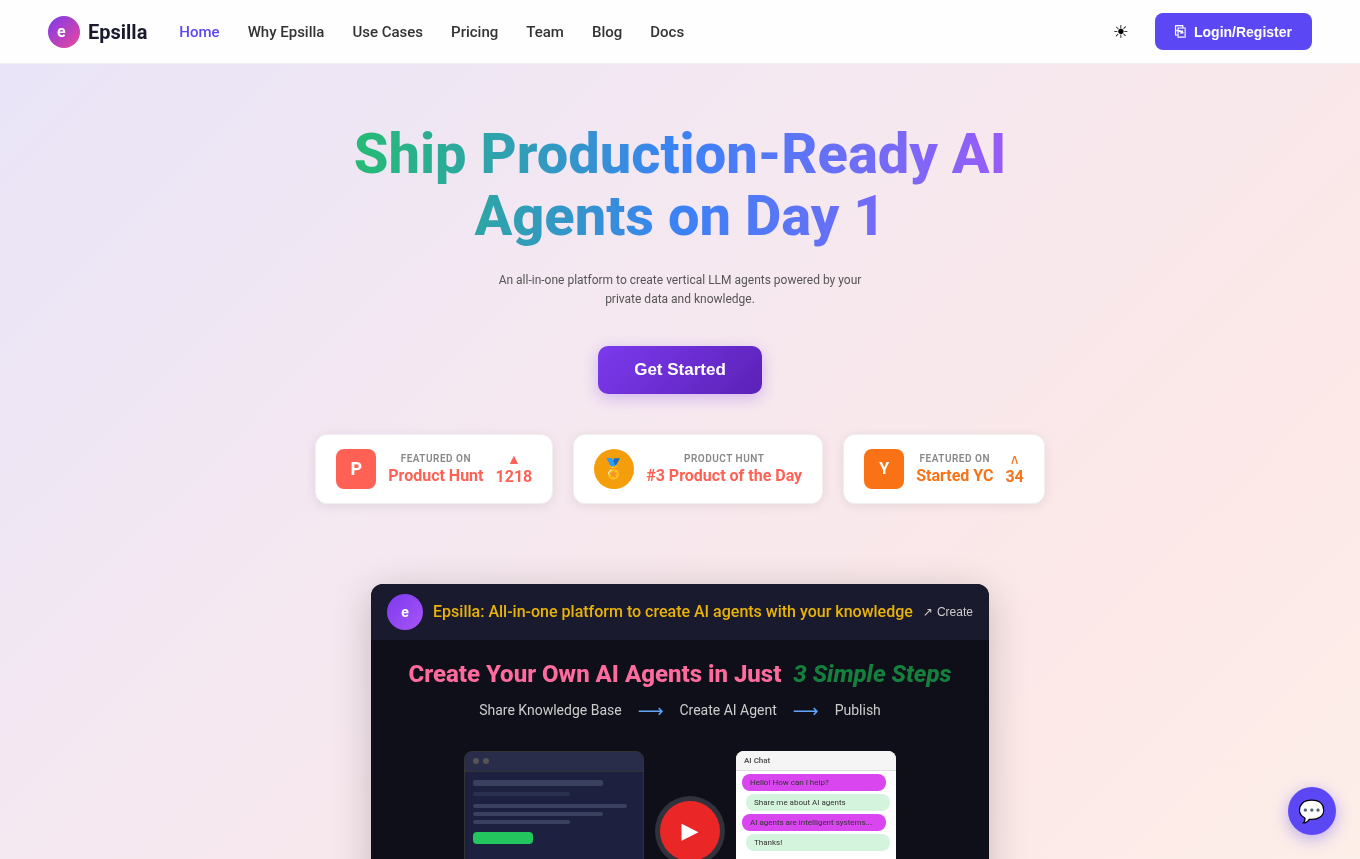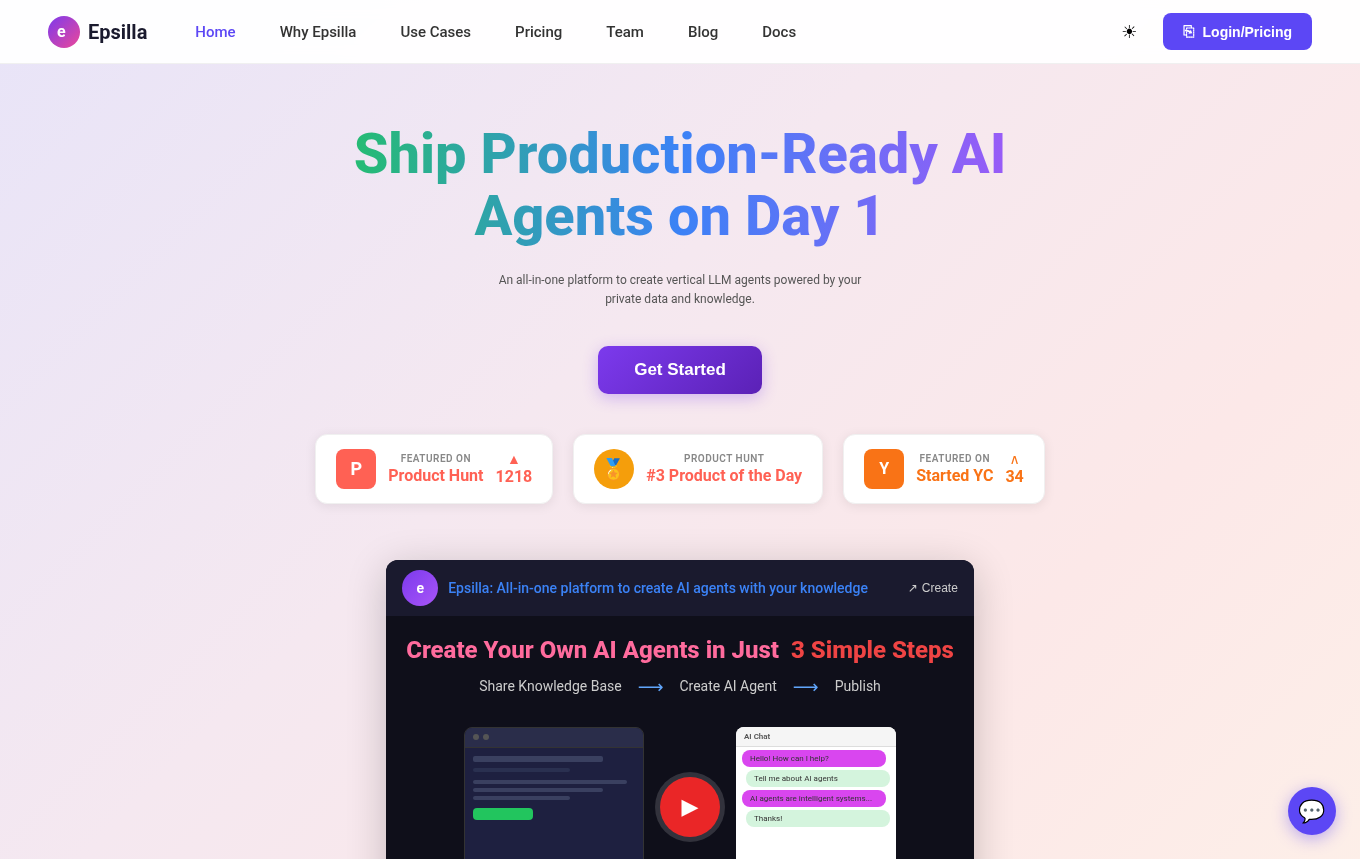--- a/index.html
+++ b/index.html
@@ -54,21 +54,20 @@
       align-items: center;
       gap: 28px;
     }
 
     .nav-link {
       font-size: 15px;
       color: #333;
       cursor: pointer;
       text-decoration: none;
       font-weight: 500;
-      margin-left: 16px;
     }
 
     .nav-link.active {
       color: #5c47f5;
     }
 
     .navbar-right {
       display: flex;
       align-items: center;
       gap: 16px;
@@ -110,21 +109,21 @@
       flex-direction: column;
       align-items: center;
       justify-content: center;
       padding-bottom: 40px;
       position: relative;
     }
 
     .hero-content {
       text-align: center;
       max-width: 800px;
-      padding: 60px 20px 16px;
+      padding: 60px 20px 40px;
     }
 
     .hero-title {
       font-size: 56px;
       font-weight: 800;
       line-height: 1.1;
       background: linear-gradient(90deg, #22c55e 0%, #3b82f6 50%, #a855f7 100%);
       -webkit-background-clip: text;
       -webkit-text-fill-color: transparent;
       background-clip: text;
@@ -301,22 +300,22 @@
       justify-content: center;
     }
 
     .yt-logo-inner {
       font-size: 14px;
       color: #fff;
       font-weight: 700;
     }
 
     .video-title-text {
-      color: #3b82f6;
-      font-size: 14px;
+      color: #eab308;
+      font-size: 16px;
       font-weight: 500;
       flex: 1;
     }
 
     .share-btn {
       color: #ccc;
       font-size: 12px;
       display: flex;
       align-items: center;
       gap: 4px;
@@ -511,21 +510,21 @@
       <a class="nav-link">Blog</a>
       <a class="nav-link">Docs</a>
     </div>
   </div>
   <div class="navbar-right">
     <button class="theme-toggle">
       <span>☀</span>
     </button>
     <button class="login-btn">
       <span>⎘</span>
-      <span>Login/Pricing</span>
+      <span>Login/Register</span>
     </button>
   </div>
 </nav>
 
 <section class="hero">
   <div class="hero-content">
     <h1 class="hero-title">Ship Production-Ready AI Agents on Day 1</h1>
     <p class="hero-subtitle">
       <span>An all-in-one platform to create vertical LLM agents powered by your</span><br>
       <span>private data and knowledge.</span>
@@ -584,21 +583,21 @@
         <span class="video-title-text">Epsilla: All-in-one platform to create AI agents with your knowledge</span>
         <button class="share-btn">
           <span>↗</span>
           <span>Create</span>
         </button>
       </div>
 
       <div class="video-body">
         <div class="video-inner-title">
           <span>Create Your Own AI Agents in Just</span>&nbsp;
-          <span style="color:#ef4444; font-weight:800;">3 Simple Steps</span>
+          <span style="color:#15803d; font-weight:800;font-style:italic;">3 Simple Steps</span>
         </div>
         <div class="video-steps">
           <span>Share Knowledge Base</span>
           <span class="step-arrow">⟶</span>
           <span>Create AI Agent</span>
           <span class="step-arrow">⟶</span>
           <span>Publish</span>
         </div>
 
         <div class="video-mockup-area">
@@ -622,21 +621,21 @@
               <span>▶</span>
             </div>
           </div>
 
           <div class="mockup-right">
             <div style="background:#f5f5f5; height:20px; display:flex; align-items:center; padding:0 8px; border-bottom:1px solid #ddd;">
               <span style="font-size:8px; color:#555; font-weight:600;">AI Chat</span>
             </div>
             <div>
               <div class="chat-msg chat-msg-left">Hello! How can I help?</div>
-              <div class="chat-msg chat-msg-right">Tell me about AI agents</div>
+              <div class="chat-msg chat-msg-right">Share me about AI agents</div>
               <div class="chat-msg chat-msg-left">AI agents are intelligent systems...</div>
               <div class="chat-msg chat-msg-right">Thanks!</div>
 
             </div>
           </div>
         </div>
       </div>
     </div>
   </div>
 </section>

